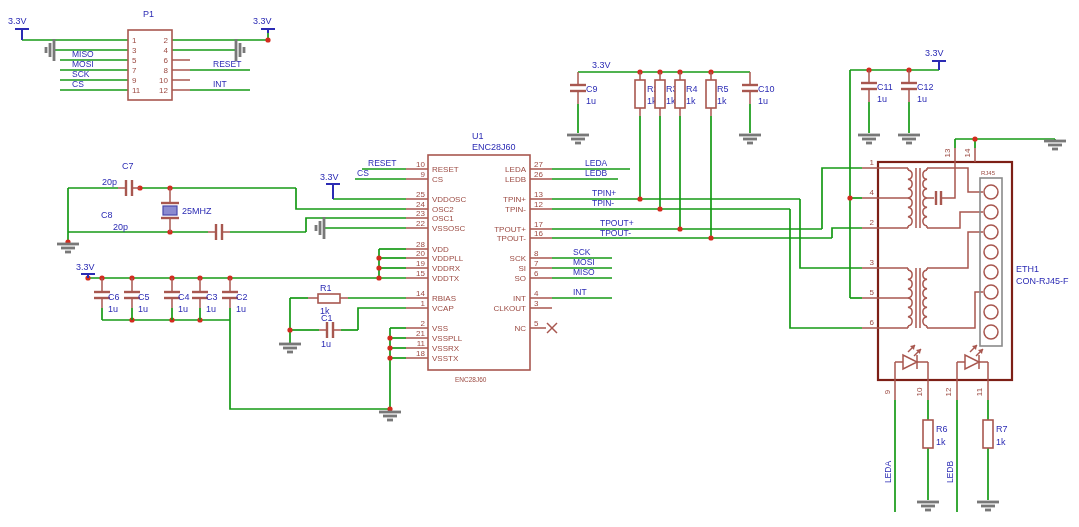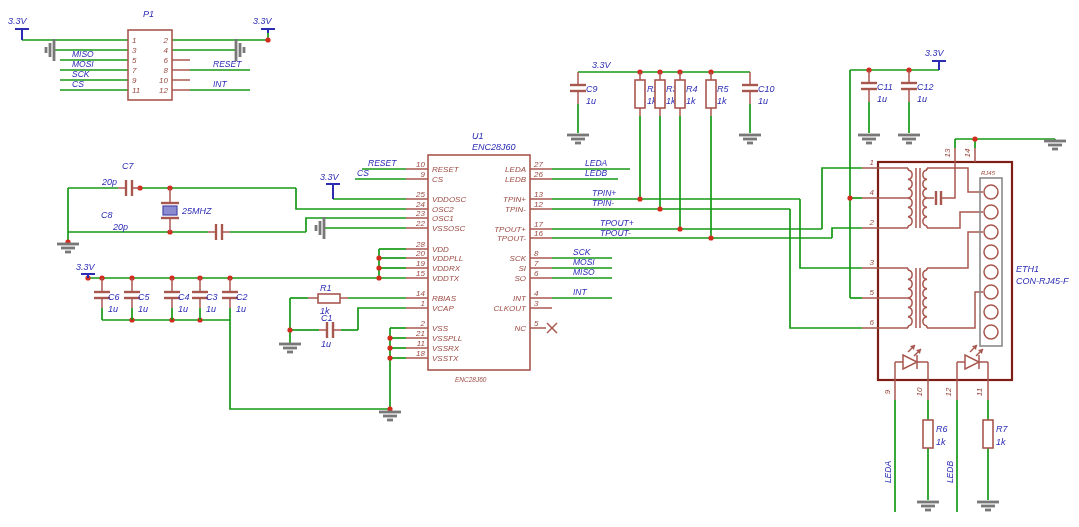--- a/index.html
+++ b/index.html
@@ -1,16 +1,16 @@
 <!DOCTYPE html>
 <html><head>
 <meta charset="utf-8">
 <style>
   html,body{margin:0;padding:0;background:#ffffff;}
-  .canvas{width:1079px;height:527px;position:relative;font-family:"Liberation Sans",sans-serif;font-style:italic;}
+  .canvas{width:1079px;height:527px;position:relative;font-family:"Liberation Sans",sans-serif;}
   svg text{font-family:"Liberation Sans","DejaVu Sans",sans-serif;}
   .w    {stroke:#169a16;stroke-width:1.7;fill:none;}
   .s    {stroke:#a8574f;stroke-width:1.5;fill:none;}
   .s2   {stroke:#a8574f;stroke-width:2.4;fill:none;}
   .bx   {stroke:#a8574f;stroke-width:1.6;fill:#ffffff;}
   .dk   {stroke:#7d1f16;stroke-width:2.2;fill:none;}
   .jk   {stroke:#8a8a8a;stroke-width:1.6;fill:none;}
   .pw   {stroke:#2b2bb4;stroke-width:2;fill:none;}
   .gy   {stroke:#787878;stroke-width:2.8;fill:none;}
   .tb   {fill:#2b2bb4;font-size:9px;}

